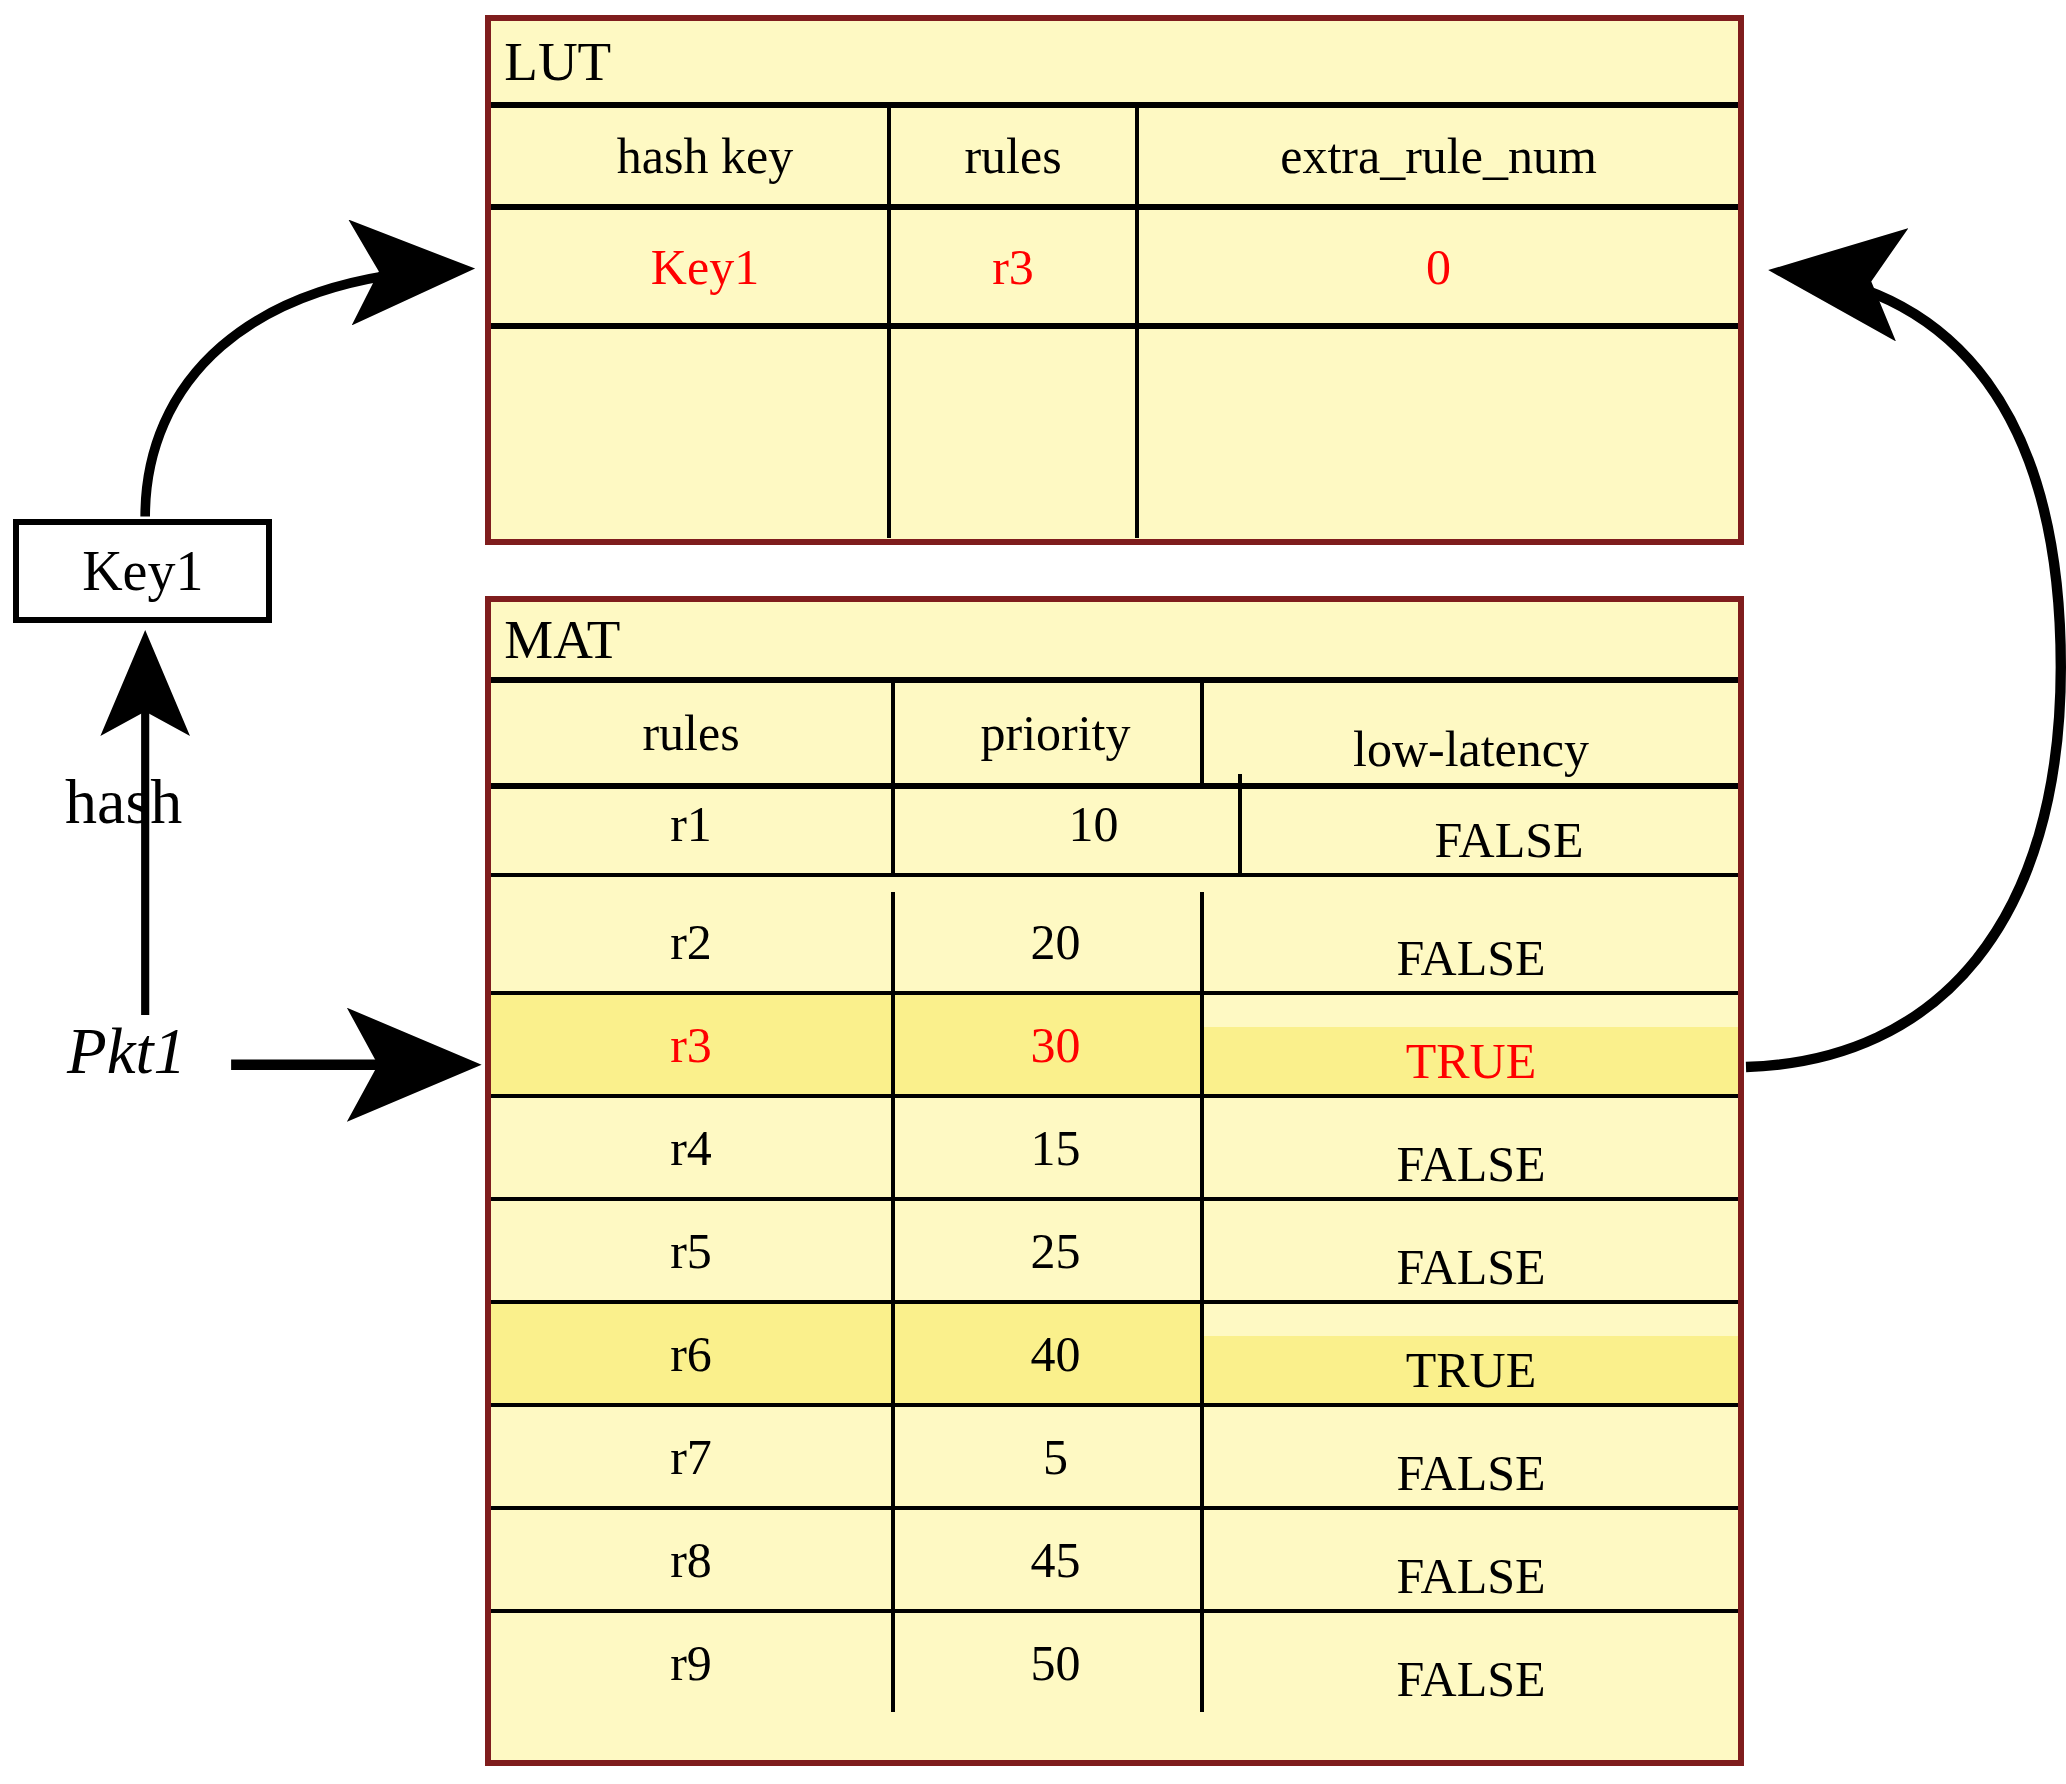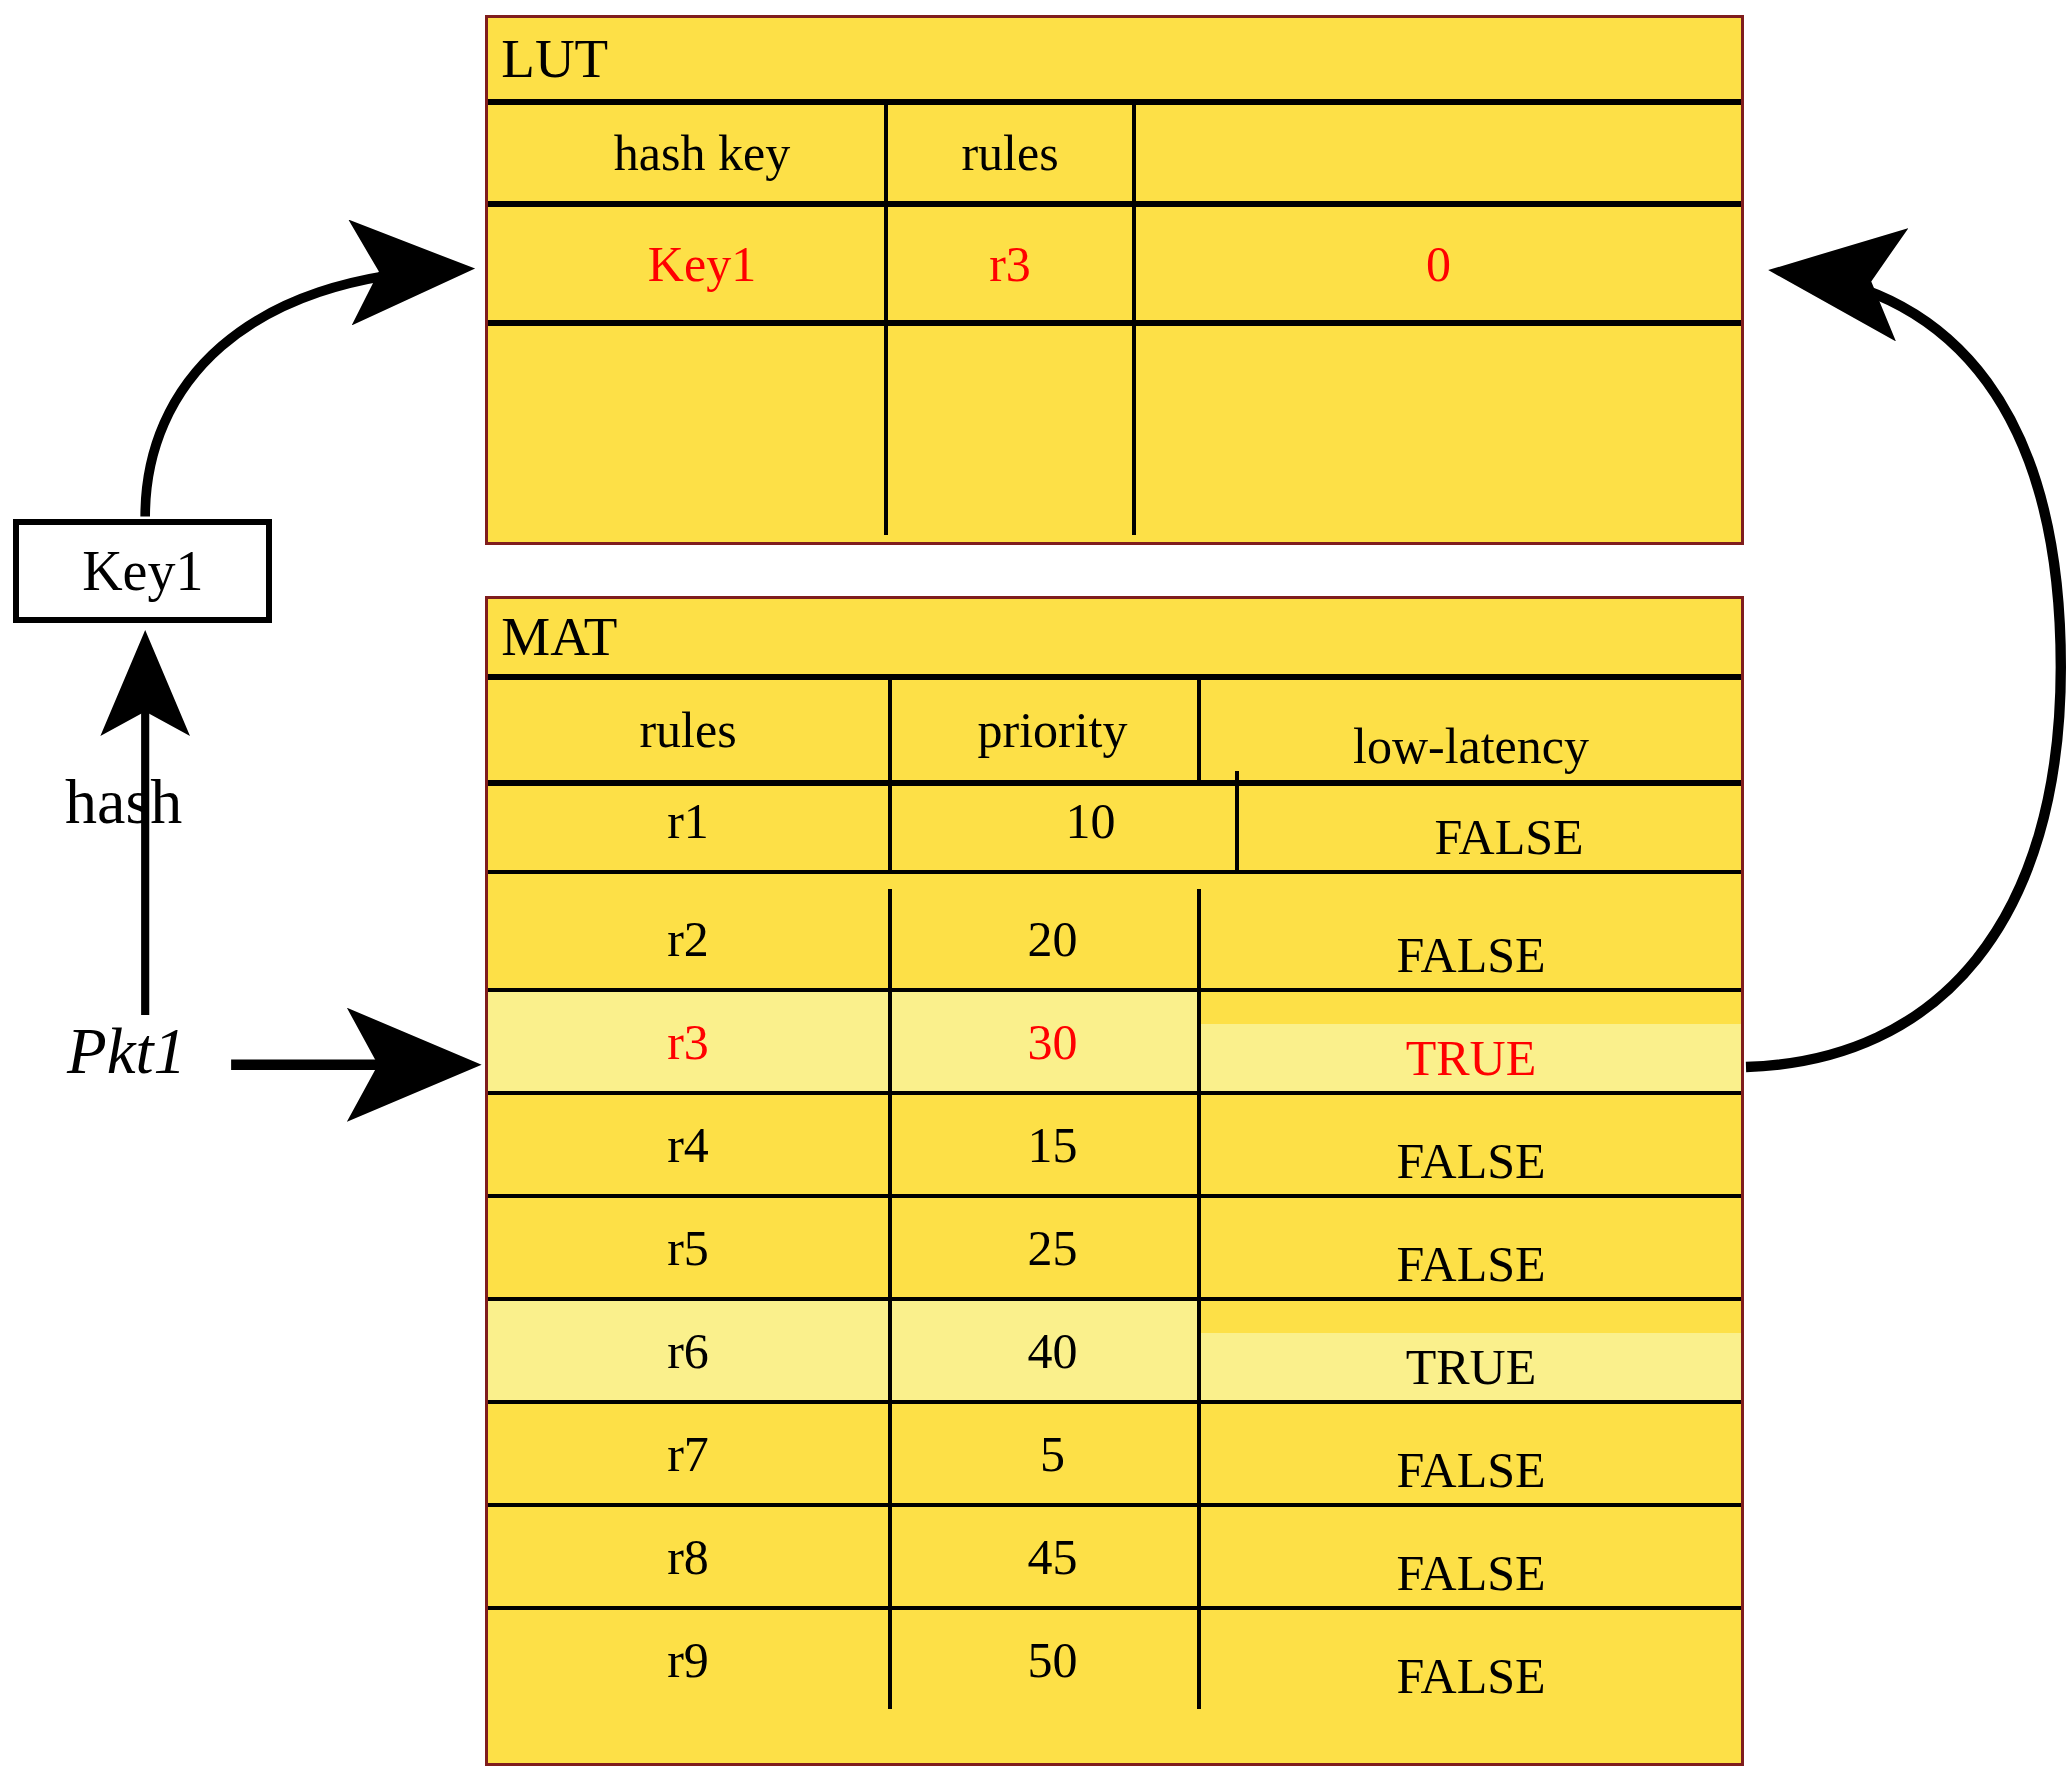--- a/index.html
+++ b/index.html
@@ -2,21 +2,21 @@
 <html style="font-size:12px"><head>
 <meta charset="utf-8">
 <style>
   html,body{margin:0;padding:0;background:#ffffff;}
   body{width:2066px;height:1785px;position:relative;overflow:hidden;
        font-family:"Liberation Serif","DejaVu Serif",serif;}
 
   .stage{position:absolute;left:0;top:0;width:2066px;height:1785px;}
 
   
-  .tbl{position:absolute;border:3px solid #7f1d1d;background:#fde047;box-sizing:border-box;}
+  .tbl{position:absolute;border:6px solid #7f1d1d;background:#fef9c3;box-sizing:border-box;}
   .band{position:absolute;left:0;right:0;box-sizing:border-box;}
   .titleband{border-bottom:6px solid #000;display:flex;align-items:center;}
   .titleband .ttl{padding-left:13.3px;font-size:55px;line-height:1;color:#000;}
   .cell{display:flex;align-items:center;justify-content:center;
         box-sizing:border-box;border-right:4.4px solid #000;
         font-size:50px;line-height:1;color:#000;}
   .cell.lastc{border-right:none;}
   .hl{background:#FAF08C;}
   .red{color:#FF0000;}
 
@@ -56,20 +56,21 @@
 <div class="stage">
 
   <div class="tbl" id="lut">
     <div class="band titleband">
       <span class="ttl">LUT</span>
     </div>
 
     <div class="lutrow" style="top:87px;height:96px;border-bottom:6px solid #000;">
       <div class="cell c1">hash key</div>
       <div class="cell c2">rules</div>
+      <div class="cell c3 lastc">extra_rule_num</div>
     </div>
 
     <div class="lutrow" style="top:189px;height:113px;border-bottom:6px solid #000;">
       <div class="cell c1 red">Key1</div>
       <div class="cell c2 red">r3</div>
       <div class="cell c3 lastc red">0</div>
     </div>
 
     <div class="lutrow" style="top:307px;height:210px;">
       <div class="cell c1"></div>

